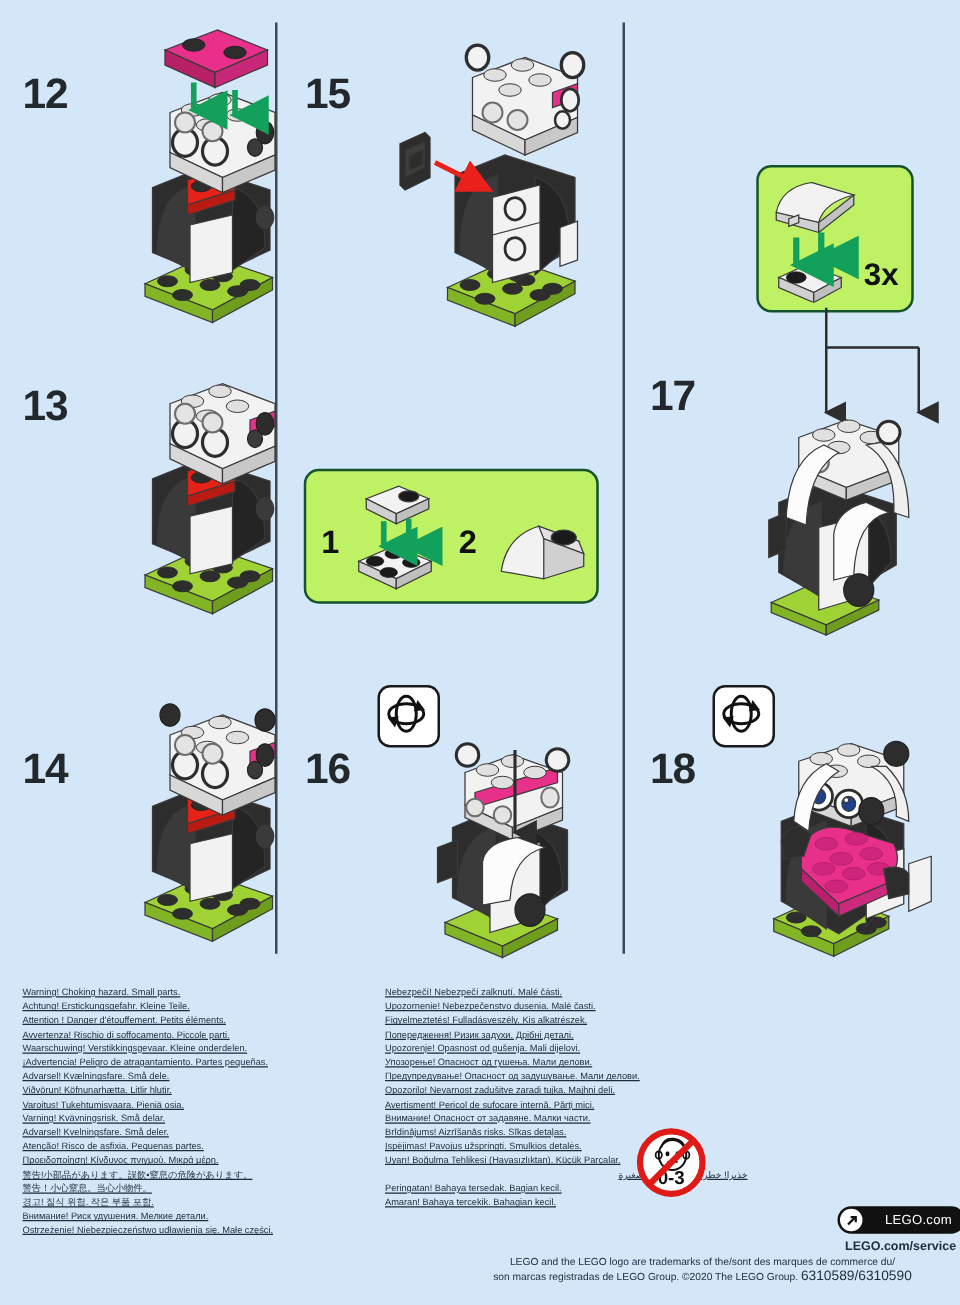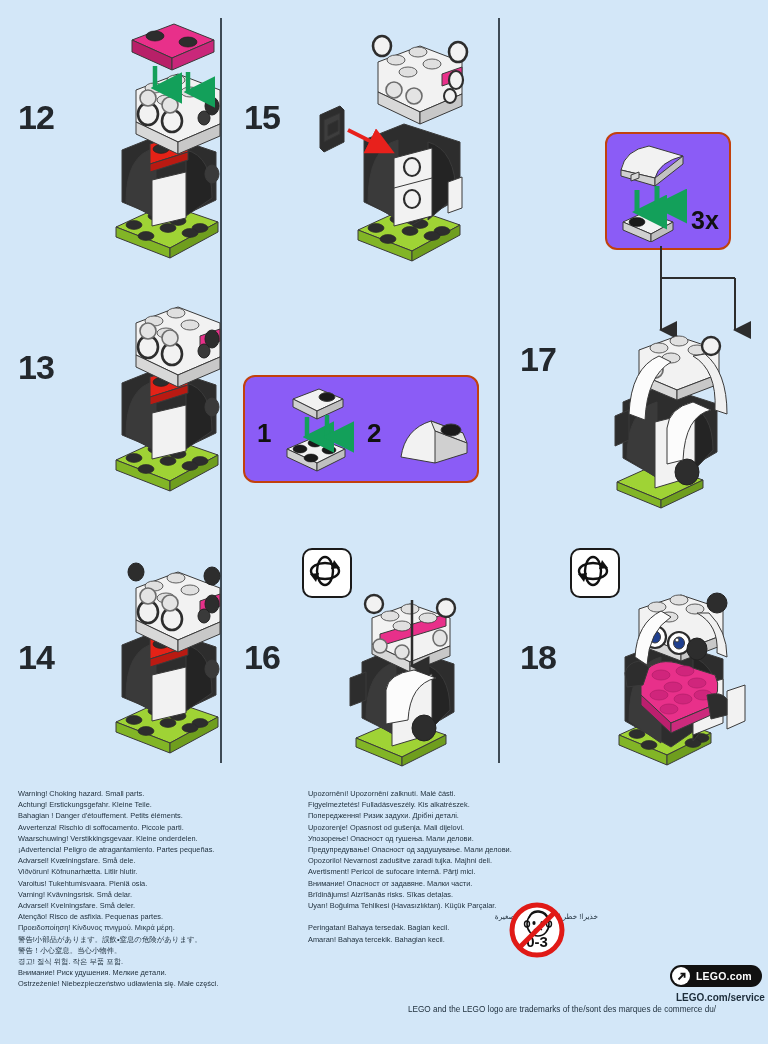--- a/index.html
+++ b/index.html
@@ -10,65 +10,65 @@
     position:relative;overflow:hidden;
   }
   .page{position:absolute;inset:0;}
 
   
   .vdiv{position:absolute;width:2px;background:#3d4a55;}
 
   
   .stepnum{
     position:absolute;font-size:34px;font-weight:bold;color:#23282d;
-    letter-spacing:-1px;line-height:1;margin-top:42px;
+    letter-spacing:-1px;line-height:1;
   }
 
   
   .build{position:absolute;}
   .build svg{display:block;overflow:visible;}
 
   
   .callout{
-    position:absolute;background:#8b5cf6;border:2px solid #c2410c;
+    position:absolute;background:#bef264;border:2px solid #14532d;
     border-radius:12px;
   }
   .callout .cnum{
     position:absolute;font-size:26px;font-weight:bold;color:#111;
   }
   .callout .cmult{
     position:absolute;font-size:25px;font-weight:bold;color:#111;
   }
 
   
   .roticon{
     position:absolute;width:46px;height:46px;background:#fff;
     border:2px solid #1a1a1a;border-radius:10px;
   }
 
   
   .connector{position:absolute;}
 
   
   .warnblock{position:absolute;font-size:7.4px;color:#1d2d3a;line-height:11.2px;}
-  .warnblock div{white-space:nowrap;}
+  .warnblock div{white-space:nowrap;text-decoration:underline;}
 
   
   .agesym{position:absolute;width:60px;height:60px;}
 
   
   .legobtn{
     position:absolute;height:22px;background:#111;border-radius:11px;
     display:flex;align-items:center;padding:0 10px 0 2px;
   }
   .legobtn .circ{
     width:18px;height:18px;border-radius:50%;background:#fff;
     display:flex;align-items:center;justify-content:center;margin-right:6px;
   }
-  .legobtn .btxt{color:#fff;font-size:10.5px;font-weight:bold;letter-spacing:.2px;}
+  .legobtn .btxt{color:#fff;font-size:10.5px;font-weight:normal;letter-spacing:.2px;margin-left:12px;}
   .servicetxt{position:absolute;font-size:10px;font-weight:bold;color:#1d2d3a;}
   .legalwrap{position:absolute;text-align:center;font-size:8.2px;color:#1d2d3a;line-height:11.5px;}
   .legalwrap .num{font-size:11px;}
 </style>
 </head>
 <body>
 
 <div class="page">
 
   <div class="vdiv" style="left:220px;top:18px;height:745px;"></div>
@@ -590,49 +590,51 @@
       <g stroke="#3a3a3a" stroke-width="1">
         <path d="M20,78 Q22,68 34,66 L44,72 L38,90 L22,92 Z" fill="#2d2d2d"></path>
         <path d="M102,100 Q116,96 122,104 L122,120 L106,124 Z" fill="#2d2d2d"></path>
       </g>
     </svg>
   </div>
 
   <div class="warnblock" style="left:18px;top:788px;width:280px;">
     <div>Warning! Choking hazard. Small parts.</div>
     <div>Achtung! Erstickungsgefahr. Kleine Teile.</div>
-    <div>Bahagian ! Danger d'étouffement. Petits éléments.</div>
+    <div>Attention ! Danger d'étouffement. Petits éléments.</div>
     <div>Avvertenza! Rischio di soffocamento. Piccole parti.</div>
     <div>Waarschuwing! Verstikkingsgevaar. Kleine onderdelen.</div>
     <div>¡Advertencia! Peligro de atragantamiento. Partes pequeñas.</div>
     <div>Advarsel! Kvælningsfare. Små dele.</div>
     <div>Viðvörun! Köfnunarhætta. Litlir hlutir.</div>
     <div>Varoitus! Tukehtumisvaara. Pieniä osia.</div>
     <div>Varning! Kvävningsrisk. Små delar.</div>
     <div>Advarsel! Kvelningsfare. Små deler.</div>
     <div>Atenção! Risco de asfixia. Pequenas partes.</div>
     <div>Προειδοποίηση! Κίνδυνος πνιγμού. Μικρά μέρη.</div>
     <div>警告!小部品があります。誤飲•窒息の危険があります。</div>
     <div>警告！小心窒息。当心小物件。</div>
     <div>경고! 질식 위험. 작은 부품 포함.</div>
     <div>Внимание! Риск удушения. Мелкие детали.</div>
     <div>Ostrzeżenie! Niebezpieczeństwo udławienia się. Małe części.</div>
   </div>
 
   <div class="warnblock" style="left:308px;top:788px;width:290px;">
-    <div>Upozornění! Upozornění zalknutí. Malé části.</div>
+    <div>Nebezpečí! Nebezpečí zalknutí. Malé části.</div>
+    <div>Upozornenie! Nebezpečenstvo dusenia. Malé časti.</div>
     <div>Figyelmeztetés! Fulladásveszély. Kis alkatrészek.</div>
     <div>Попередження! Ризик задухи. Дрібні деталі.</div>
     <div>Upozorenje! Opasnost od gušenja. Mali dijelovi.</div>
     <div>Упозорење! Опасност од гушења. Мали делови.</div>
     <div>Предупредување! Опасност од задушување. Мали делови.</div>
     <div>Opozorilo! Nevarnost zadušitve zaradi tujka. Majhni deli.</div>
     <div>Avertisment! Pericol de sufocare internă. Părţi mici.</div>
     <div>Внимание! Опасност от задавяне. Малки части.</div>
     <div>Brīdinājums! Aizrīšanās risks. Sīkas detaļas.</div>
+    <div>Įspėjimas! Pavojus užspringti. Smulkios detalės.</div>
     <div>Uyarı! Boğulma Tehlikesi (Havasızlıktan). Küçük Parçalar.</div>
     <div style="direction:rtl;">خذيرا! خطر الاختناق. أجزاء صغيرة</div>
     <div>Peringatan! Bahaya tersedak. Bagian kecil.</div>
     <div>Amaran! Bahaya tercekik. Bahagian kecil.</div>
   </div>
 
   <div class="agesym" style="left:507px;top:900px;">
     <svg width="60" height="60" viewBox="0 0 60 60">
       <circle cx="30" cy="30" r="25" fill="#fff" stroke="#e01a16" stroke-width="5"></circle>
 
@@ -654,15 +656,19 @@
         <path d="M2.5,8.5 L8,3" stroke="#111" stroke-width="1.8" fill="none"></path>
         <path d="M4.5,2.6 L8.6,2.6 L8.6,6.7" stroke="#111" stroke-width="1.8" fill="none"></path>
       </svg>
     </span>
     <span class="btxt">LEGO.com</span>
   </div>
   <div class="servicetxt" style="left:676px;top:992px;">LEGO.com/service</div>
 
   <div class="legalwrap" style="left:368px;top:1004px;width:388px;">
     <div>LEGO and the LEGO logo are trademarks of the/sont des marques de commerce du/</div>
+    <div>
+      <span>son marcas registradas de LEGO Group. ©2020 The LEGO Group.</span>
+      <span class="num">6310589/6310590</span>
+    </div>
   </div>
 
 </div>
 
 </body></html>

